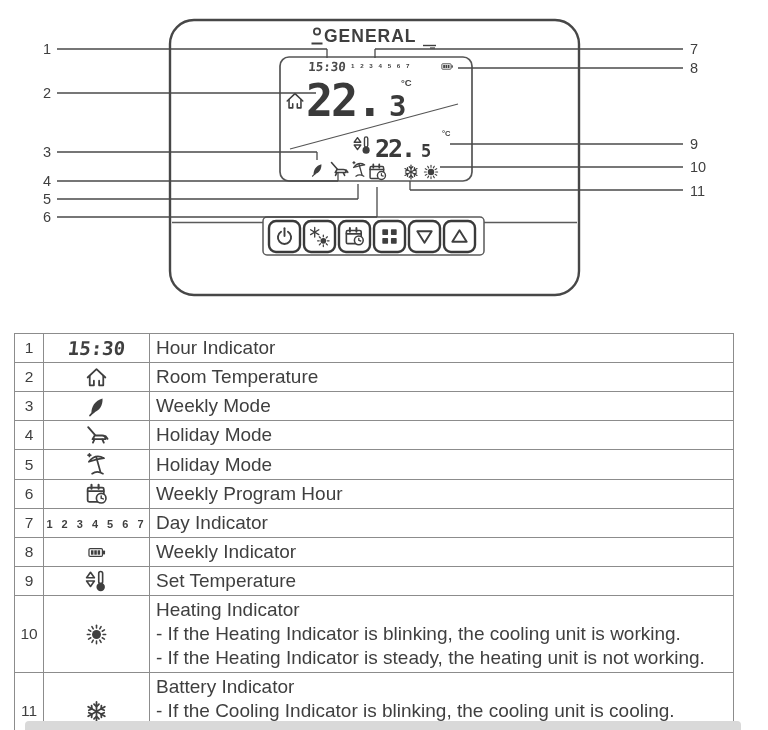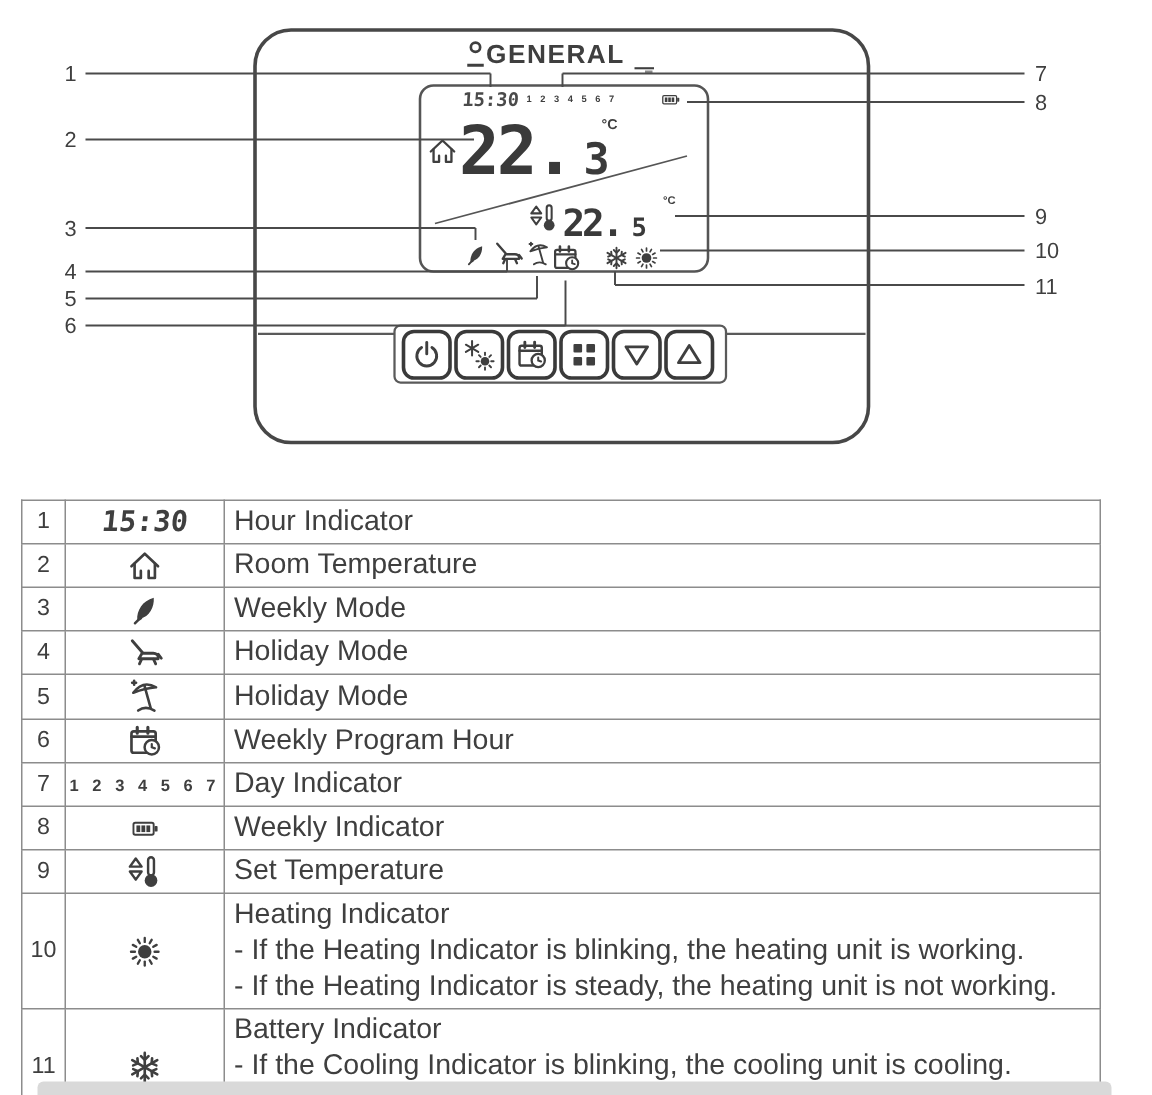--- a/index.html
+++ b/index.html
@@ -320,21 +320,21 @@
           <div>Set Temperature</div>
         </td>
       </tr>
       <tr class="tall">
         <td class="col-num">10</td>
         <td class="col-icon"><svg viewBox="0 0 24 24" width="25" height="25">
             <use href="#sym-sun"></use>
           </svg></td>
         <td class="col-desc">
           <div>Heating Indicator</div>
-          <div>- If the Heating Indicator is blinking, the heating unit is working.</div>
+          <div>- If the Heating Indicator is blinking, the cooling unit is working.</div>
           <div>- If the Heating Indicator is steady, the heating unit is not working.</div>
         </td>
       </tr>
       <tr class="tall">
         <td class="col-num">11</td>
         <td class="col-icon"><svg viewBox="0 0 24 24" width="25" height="25">
             <use href="#sym-snow"></use>
           </svg></td>
         <td class="col-desc">
           <div>Battery Indicator</div>

